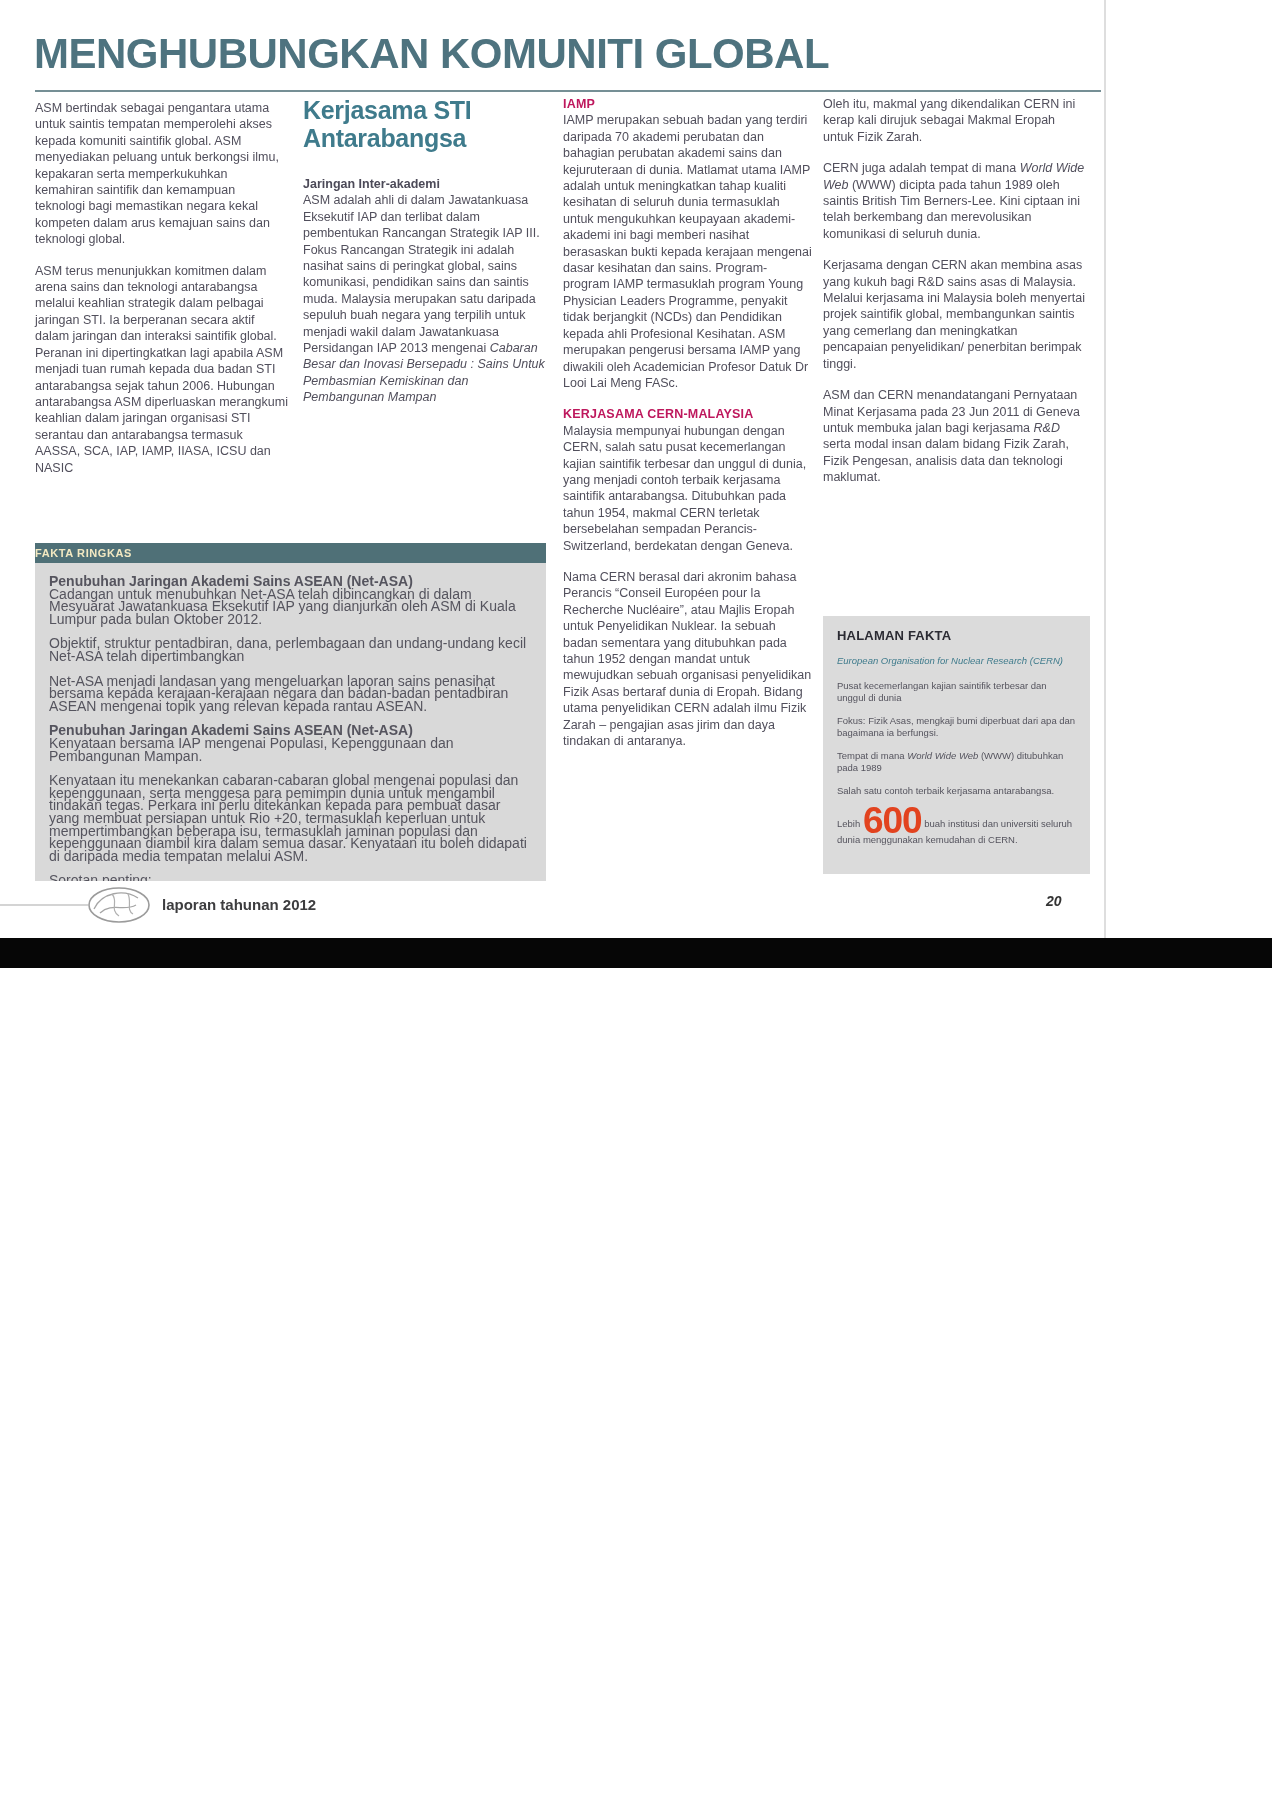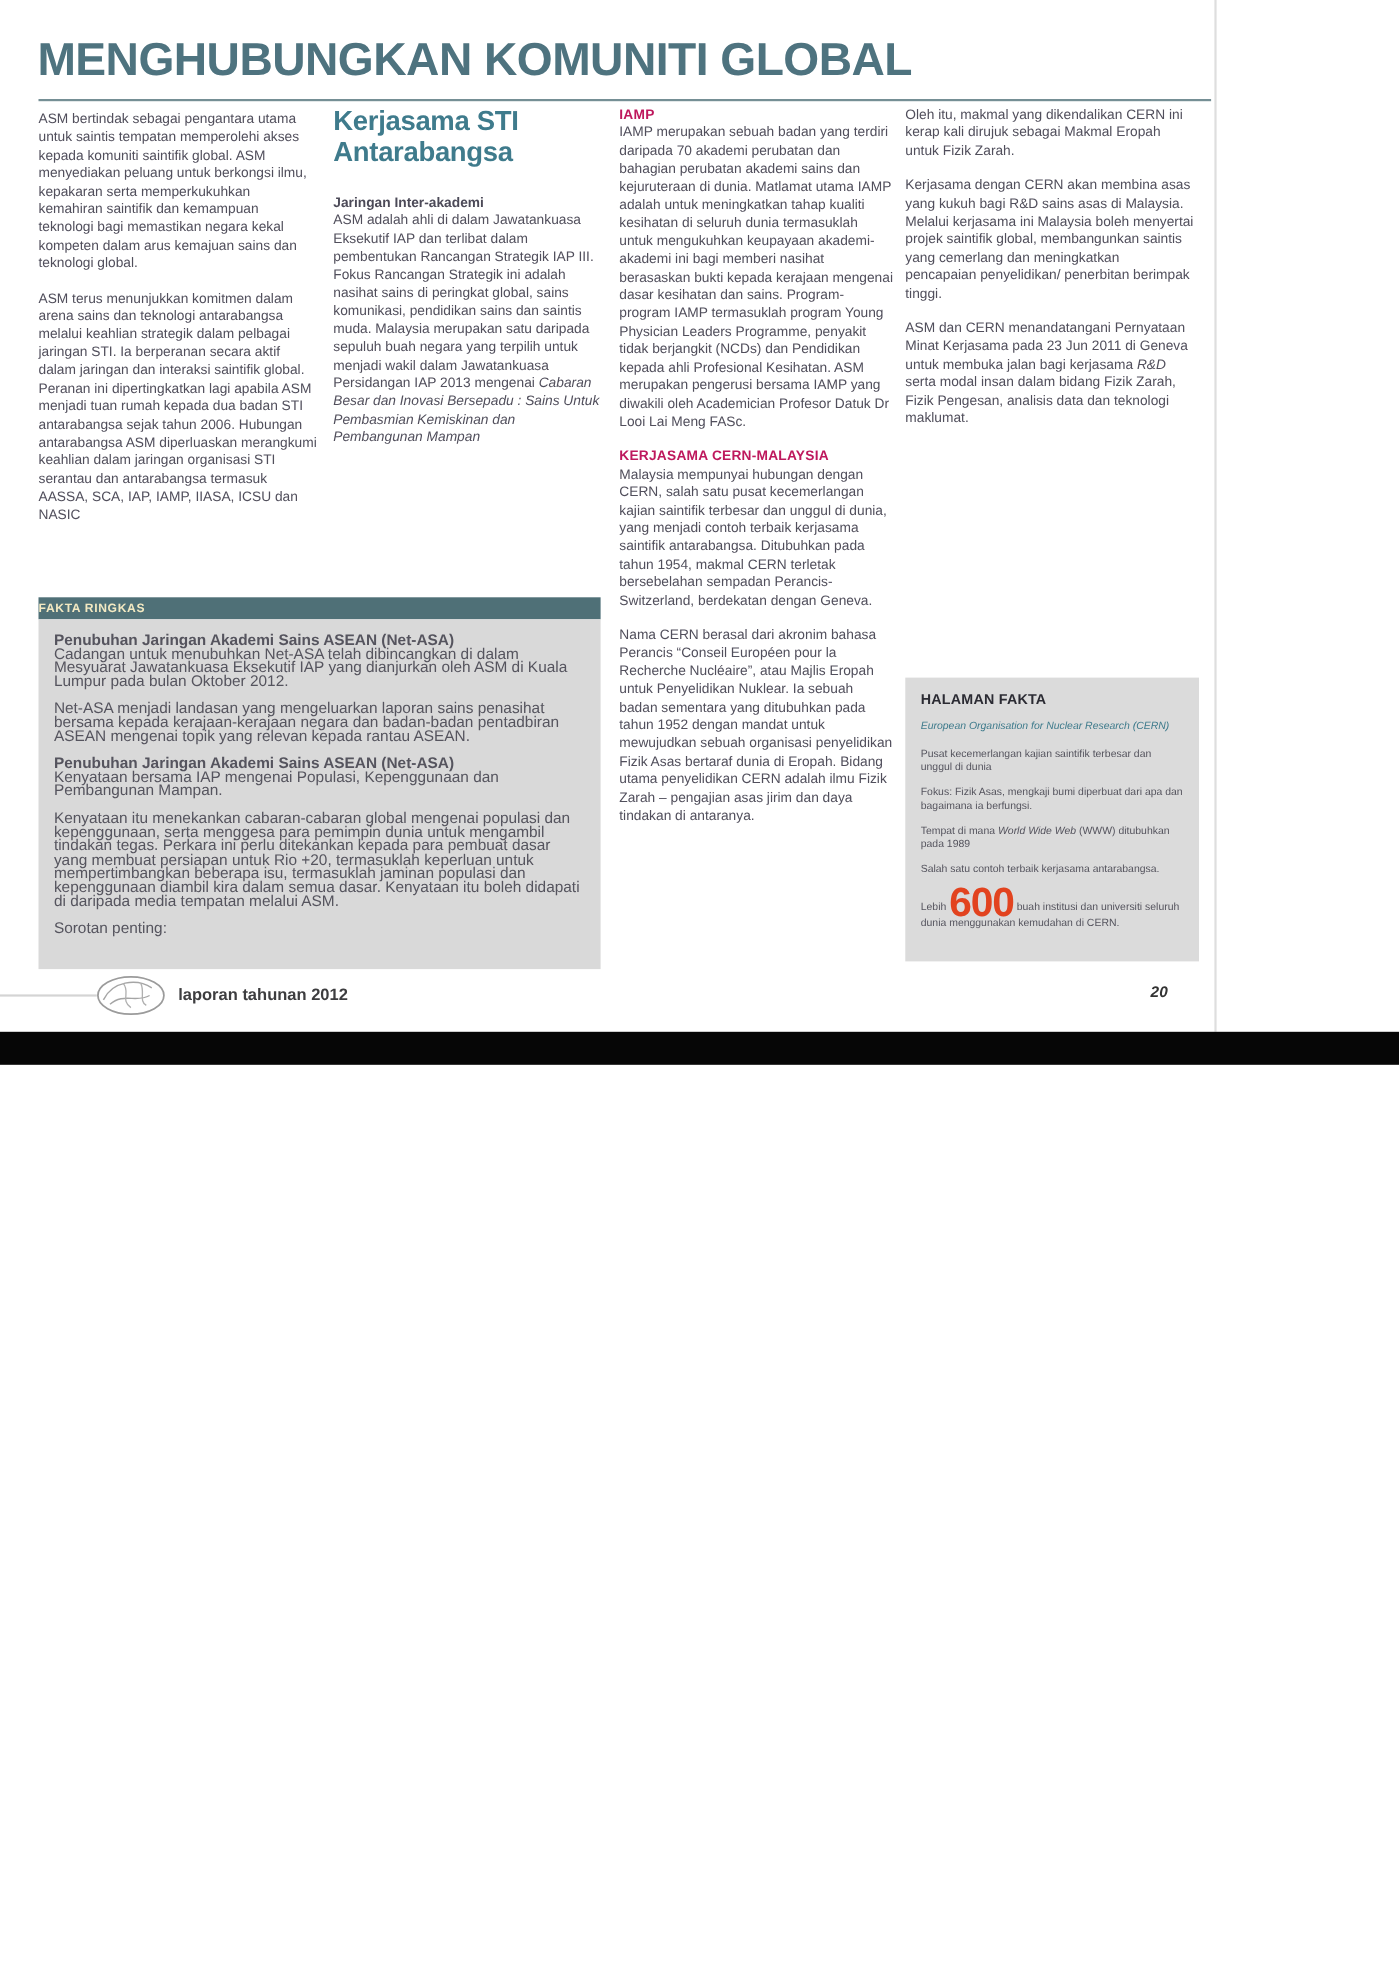--- a/index.html
+++ b/index.html
@@ -93,29 +93,33 @@
   <div class="col col3">
     <div class="caps-head">IAMP</div>
     <p>IAMP merupakan sebuah badan yang terdiri daripada 70 akademi perubatan dan bahagian perubatan akademi sains dan kejuruteraan di dunia. Matlamat utama IAMP adalah untuk meningkatkan tahap kualiti kesihatan di seluruh dunia termasuklah untuk mengukuhkan keupayaan akademi-akademi ini bagi memberi nasihat berasaskan bukti kepada kerajaan mengenai dasar kesihatan dan sains. Program-program IAMP termasuklah program Young Physician Leaders Programme, penyakit tidak berjangkit (NCDs) dan Pendidikan kepada ahli Profesional Kesihatan. ASM merupakan pengerusi bersama IAMP yang diwakili oleh Academician Profesor Datuk Dr Looi Lai Meng FASc.</p>
     <div class="caps-head">KERJASAMA CERN-MALAYSIA</div>
     <p>Malaysia mempunyai hubungan dengan CERN, salah satu pusat kecemerlangan kajian saintifik terbesar dan unggul di dunia, yang menjadi contoh terbaik kerjasama saintifik antarabangsa. Ditubuhkan pada tahun 1954, makmal CERN terletak bersebelahan sempadan Perancis-Switzerland, berdekatan dengan Geneva.</p>
     <p>Nama CERN berasal dari akronim bahasa Perancis “Conseil Européen pour la Recherche Nucléaire”, atau Majlis Eropah untuk Penyelidikan Nuklear. Ia sebuah badan sementara yang ditubuhkan pada tahun 1952 dengan mandat untuk mewujudkan sebuah organisasi penyelidikan Fizik Asas bertaraf dunia di Eropah. Bidang utama penyelidikan CERN adalah ilmu Fizik Zarah – pengajian asas jirim dan daya tindakan di antaranya.</p>
   </div>
 
   <div class="col col4">
     <p>Oleh itu, makmal yang dikendalikan CERN ini kerap kali dirujuk sebagai Makmal Eropah untuk Fizik Zarah.</p>
+    <p><span>CERN juga adalah tempat di mana </span><span class="it">World Wide Web</span><span> (WWW) dicipta pada tahun 1989 oleh saintis British Tim Berners-Lee. Kini ciptaan ini telah berkembang dan merevolusikan komunikasi di seluruh dunia.</span></p>
     <p>Kerjasama dengan CERN akan membina asas yang kukuh bagi R&amp;D sains asas di Malaysia. Melalui kerjasama ini Malaysia boleh menyertai projek saintifik global, membangunkan saintis yang cemerlang dan meningkatkan pencapaian penyelidikan/ penerbitan berimpak tinggi.</p>
     <p><span>ASM dan CERN menandatangani Pernyataan Minat Kerjasama pada 23 Jun 2011 di Geneva untuk membuka jalan bagi kerjasama </span><span class="it">R&amp;D</span><span> serta modal insan dalam bidang Fizik Zarah, Fizik Pengesan, analisis data dan teknologi maklumat.</span></p>
   </div>
 
   <div class="fr-bar">FAKTA RINGKAS</div>
   <div class="fr-box">
     <div class="fr-item">
       <div class="fr-title">Penubuhan Jaringan Akademi Sains ASEAN (Net-ASA)</div>
       <div class="fr-text">Cadangan untuk menubuhkan Net-ASA telah dibincangkan di dalam Mesyuarat Jawatankuasa Eksekutif IAP yang dianjurkan oleh ASM di Kuala Lumpur pada bulan Oktober 2012.</div>
+    </div>
+    <div class="fr-item">
+      <div class="fr-text">Objektif, struktur pentadbiran, dana, perlembagaan dan undang-undang kecil Net-ASA telah dipertimbangkan</div>
     </div>
     <div class="fr-item">
       <div class="fr-text">Net-ASA menjadi landasan yang mengeluarkan laporan sains penasihat bersama kepada kerajaan-kerajaan negara dan badan-badan pentadbiran ASEAN mengenai topik yang relevan kepada rantau ASEAN.</div>
     </div>
     <div class="fr-item">
       <div class="fr-title">Penubuhan Jaringan Akademi Sains ASEAN (Net-ASA)</div>
       <div class="fr-text">Kenyataan bersama IAP mengenai Populasi, Kepenggunaan dan Pembangunan Mampan.</div>
     </div>
     <div class="fr-item">
       <div class="fr-text">Kenyataan itu menekankan cabaran-cabaran global mengenai populasi dan kepenggunaan, serta menggesa para pemimpin dunia untuk mengambil tindakan tegas. Perkara ini perlu ditekankan kepada para pembuat dasar yang membuat persiapan untuk Rio +20, termasuklah keperluan untuk mempertimbangkan beberapa isu, termasuklah jaminan populasi dan kepenggunaan diambil kira dalam semua dasar. Kenyataan itu boleh didapati di daripada media tempatan melalui ASM.</div>

